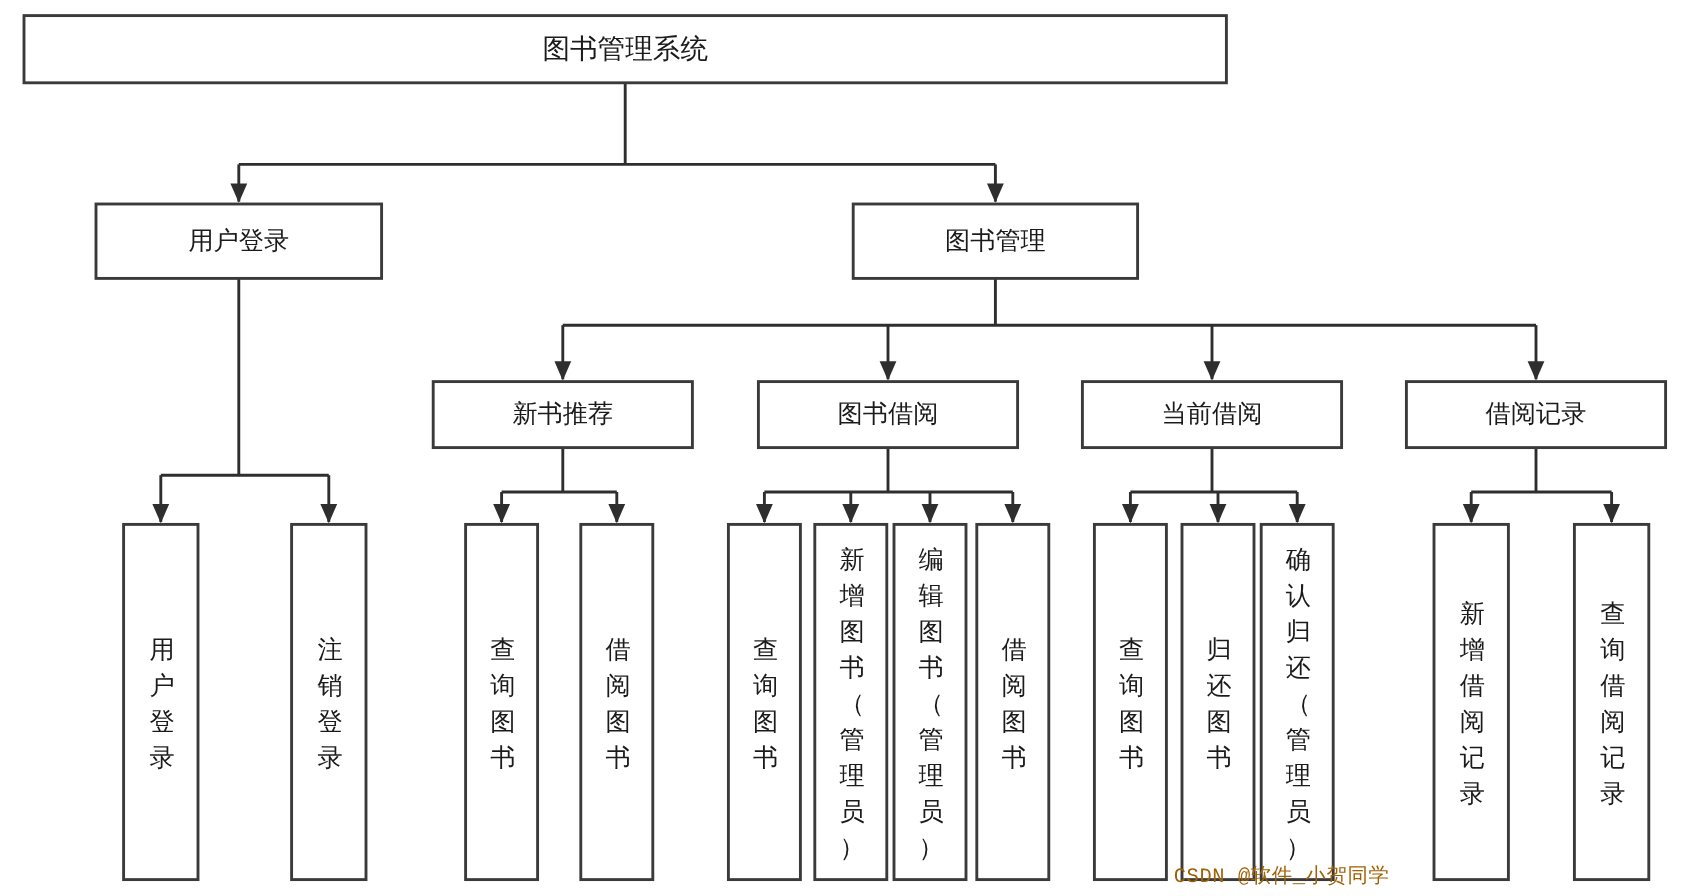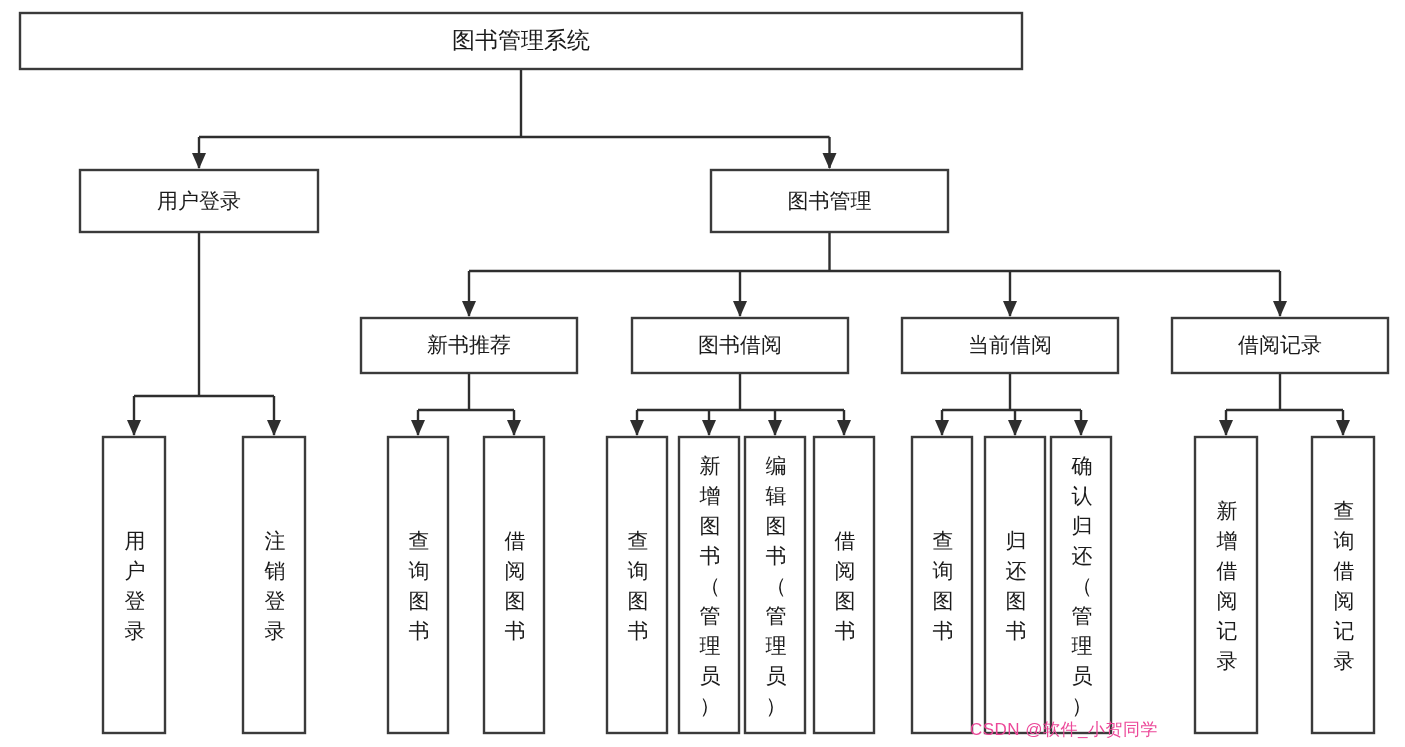--- a/index.html
+++ b/index.html
@@ -54,23 +54,23 @@
     font-size: 21px;
     text-anchor: middle;
   }
   .title-label {
     font-size: 23px;
   }
   .watermark {
     position: absolute;
     right: 14px;
     bottom: 6px;
-    font-family: Liberation Sans, sans-serif;
+    font-family: Liberation Mono, monospace;
     font-size: 17px;
-    color: #ec4899;
+    color: #a16207;
     letter-spacing: 0.5px;
     white-space: nowrap;
     user-select: none;
   }
 </style>
 </head>
 <body>
 
 <div id="diagram-root">
   <svg class="tree" viewBox="0 0 1405 747" xmlns="http://www.w3.org/2000/svg">

